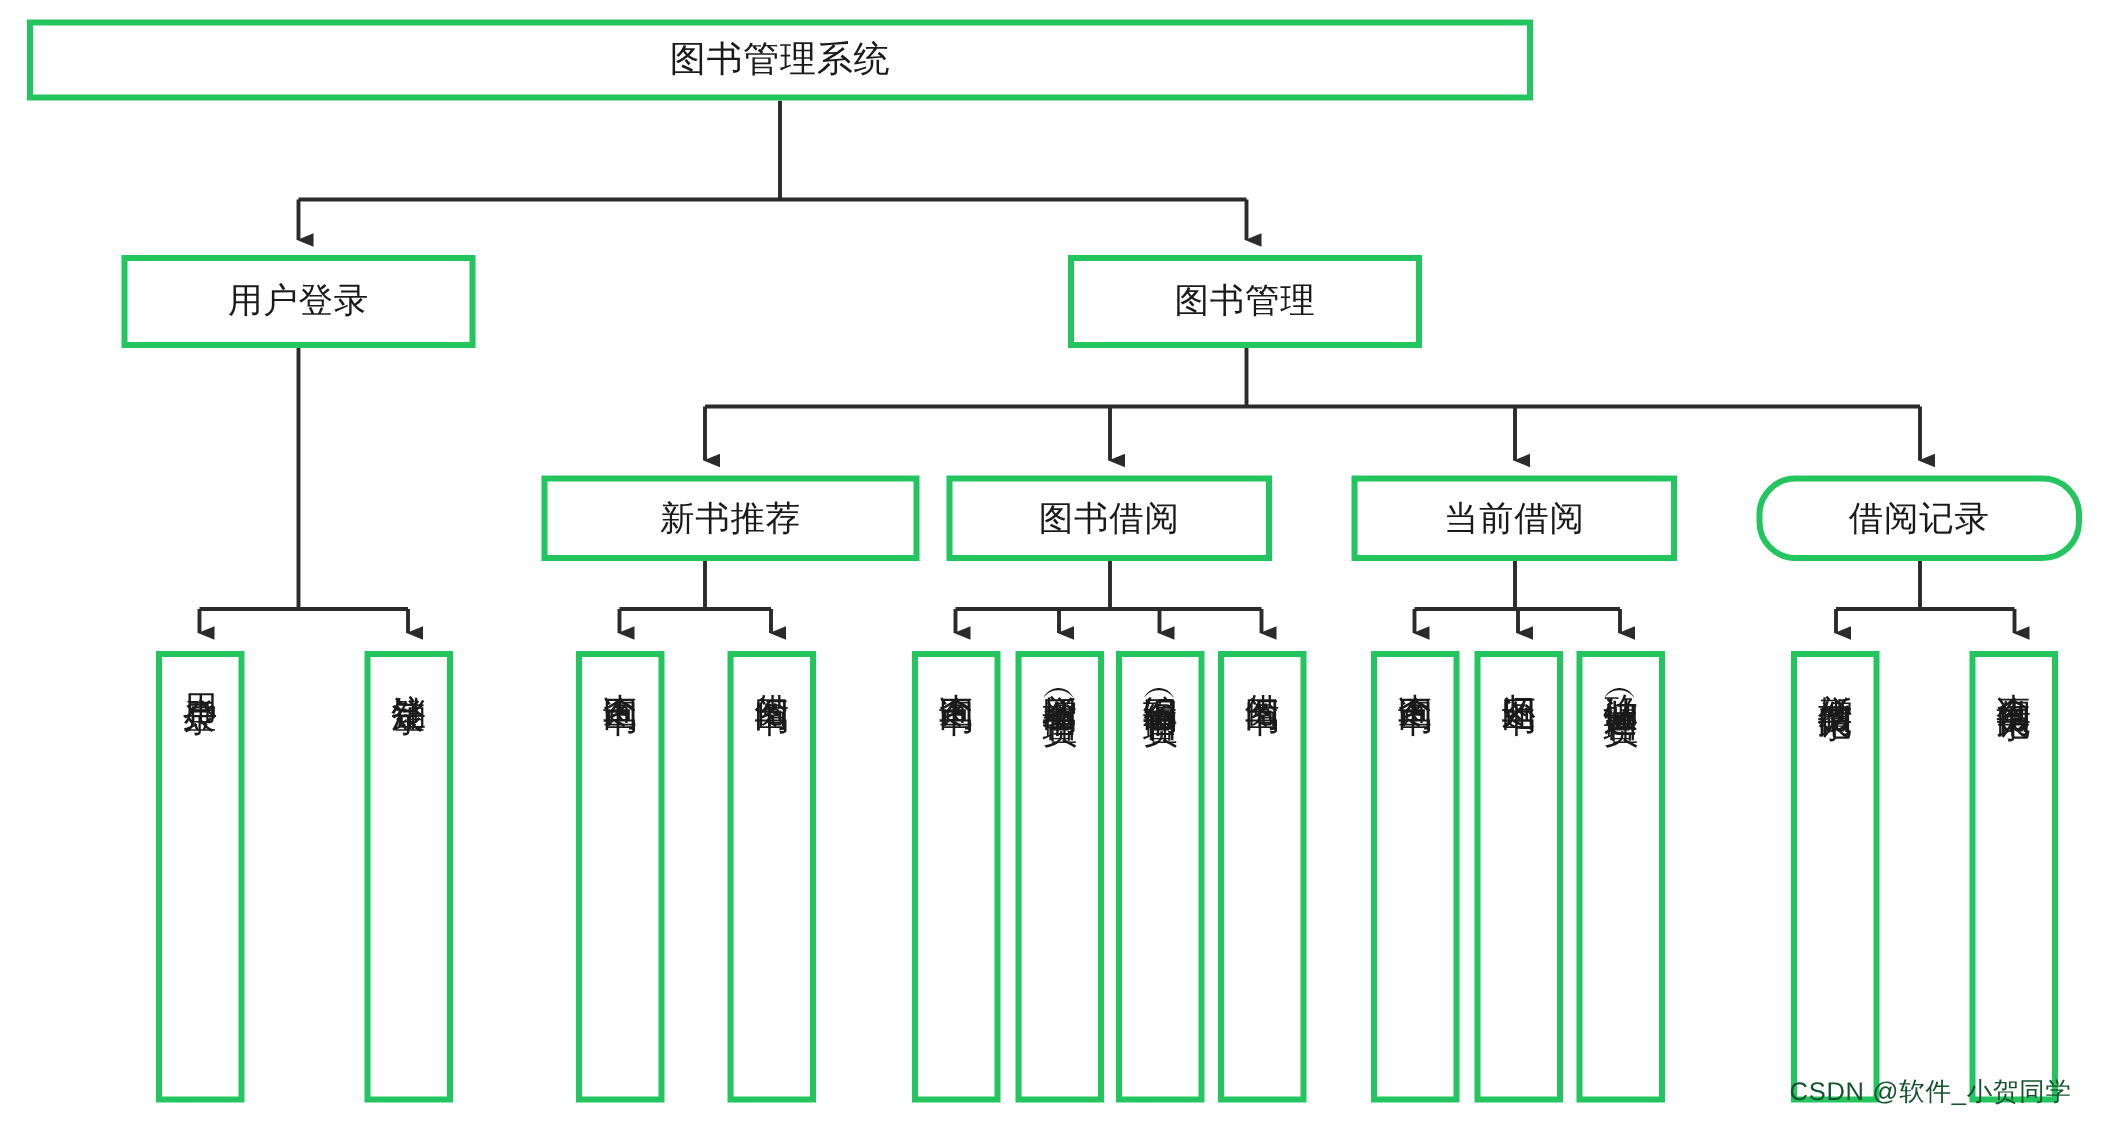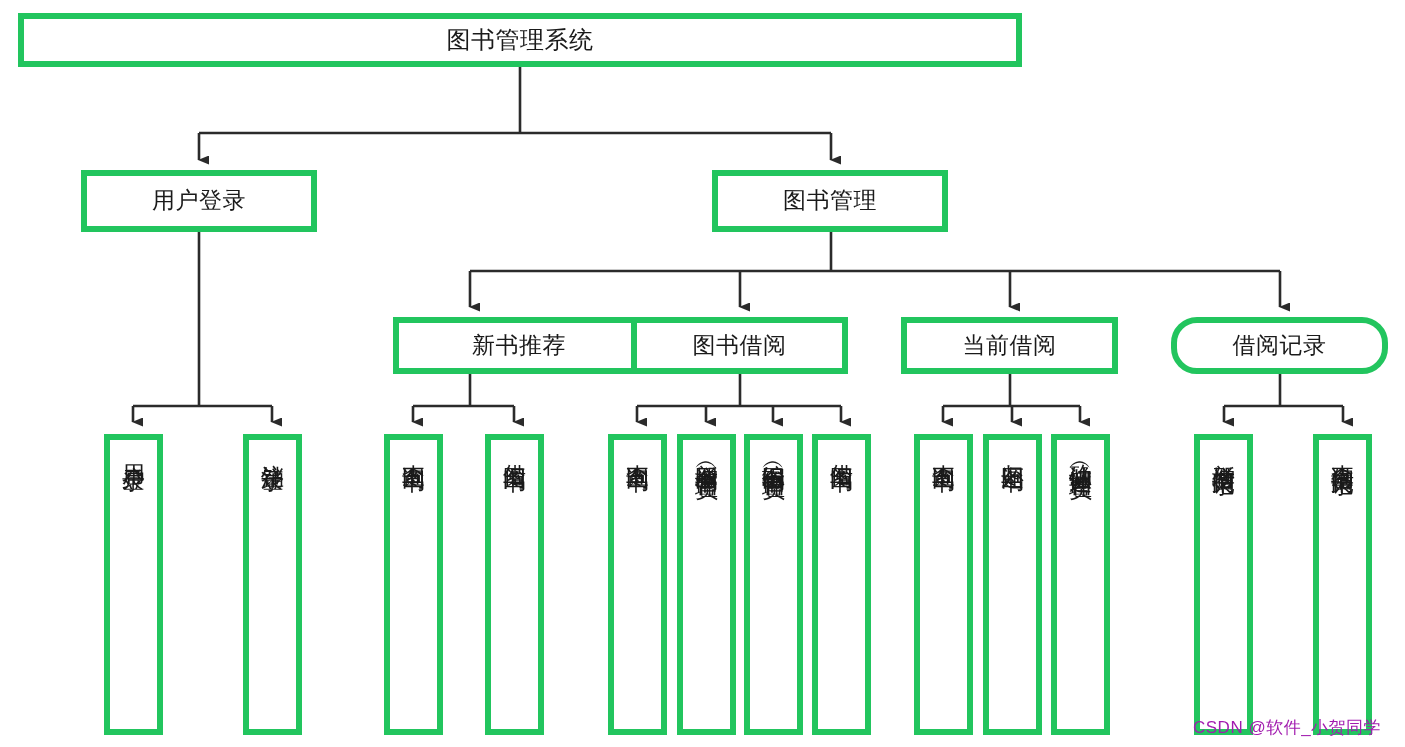--- a/index.html
+++ b/index.html
@@ -23,21 +23,21 @@
     left: 0;
     top: 0;
     width: 1405px;
     height: 747px;
     pointer-events: none;
   }
   .node {
     position: absolute;
     box-sizing: border-box;
     background: #ffffff;
-    border: 6px solid #22c55e;
+    border: 4px solid #22c55e;
     display: flex;
     align-items: center;
     justify-content: center;
     color: #1a1a1a;
   }
   .node-label {
     display: block;
     line-height: 1.12;
     letter-spacing: 0.5px;
     white-space: nowrap;
@@ -58,21 +58,21 @@
     writing-mode: vertical-rl;
     text-orientation: upright;
     font-size: 23px;
     line-height: 1.0;
     letter-spacing: 2px;
     white-space: nowrap;
   }
   .watermark {
     position: absolute;
     font-size: 17px;
-    color: #a21caf;
+    color: #14532d;
     white-space: nowrap;
     letter-spacing: 0.5px;
   }
 </style>
 </head>
 <body>
 
 <div id="diagram-root">
 
   <svg id="connector-layer" viewBox="0 0 1405 747">
@@ -129,21 +129,21 @@
     <span class="node-label">图书管理系统</span>
   </div>
 
   <div class="node h" style="left:81px; top:170px; width:236px; height:62px;">
     <span class="node-label">用户登录</span>
   </div>
   <div class="node h" style="left:712px; top:170px; width:236px; height:62px;">
     <span class="node-label">图书管理</span>
   </div>
 
-  <div class="node h" style="left:361px; top:317px; width:252px; height:57px;margin-left:32px;">
+  <div class="node h" style="left:361px; top:317px; width:252px; height:57px;">
     <span class="node-label">新书推荐</span>
   </div>
   <div class="node h" style="left:901px; top:317px; width:217px; height:57px;">
     <span class="node-label">当前借阅</span>
   </div>
   <div class="node h" style="left:631px; top:317px; width:217px; height:57px;">
     <span class="node-label">图书借阅</span>
   </div>
   <div class="node h" style="left:1171px; top:317px; width:217px; height:57px;border-radius:26px;">
     <span class="node-label">借阅记录</span>

